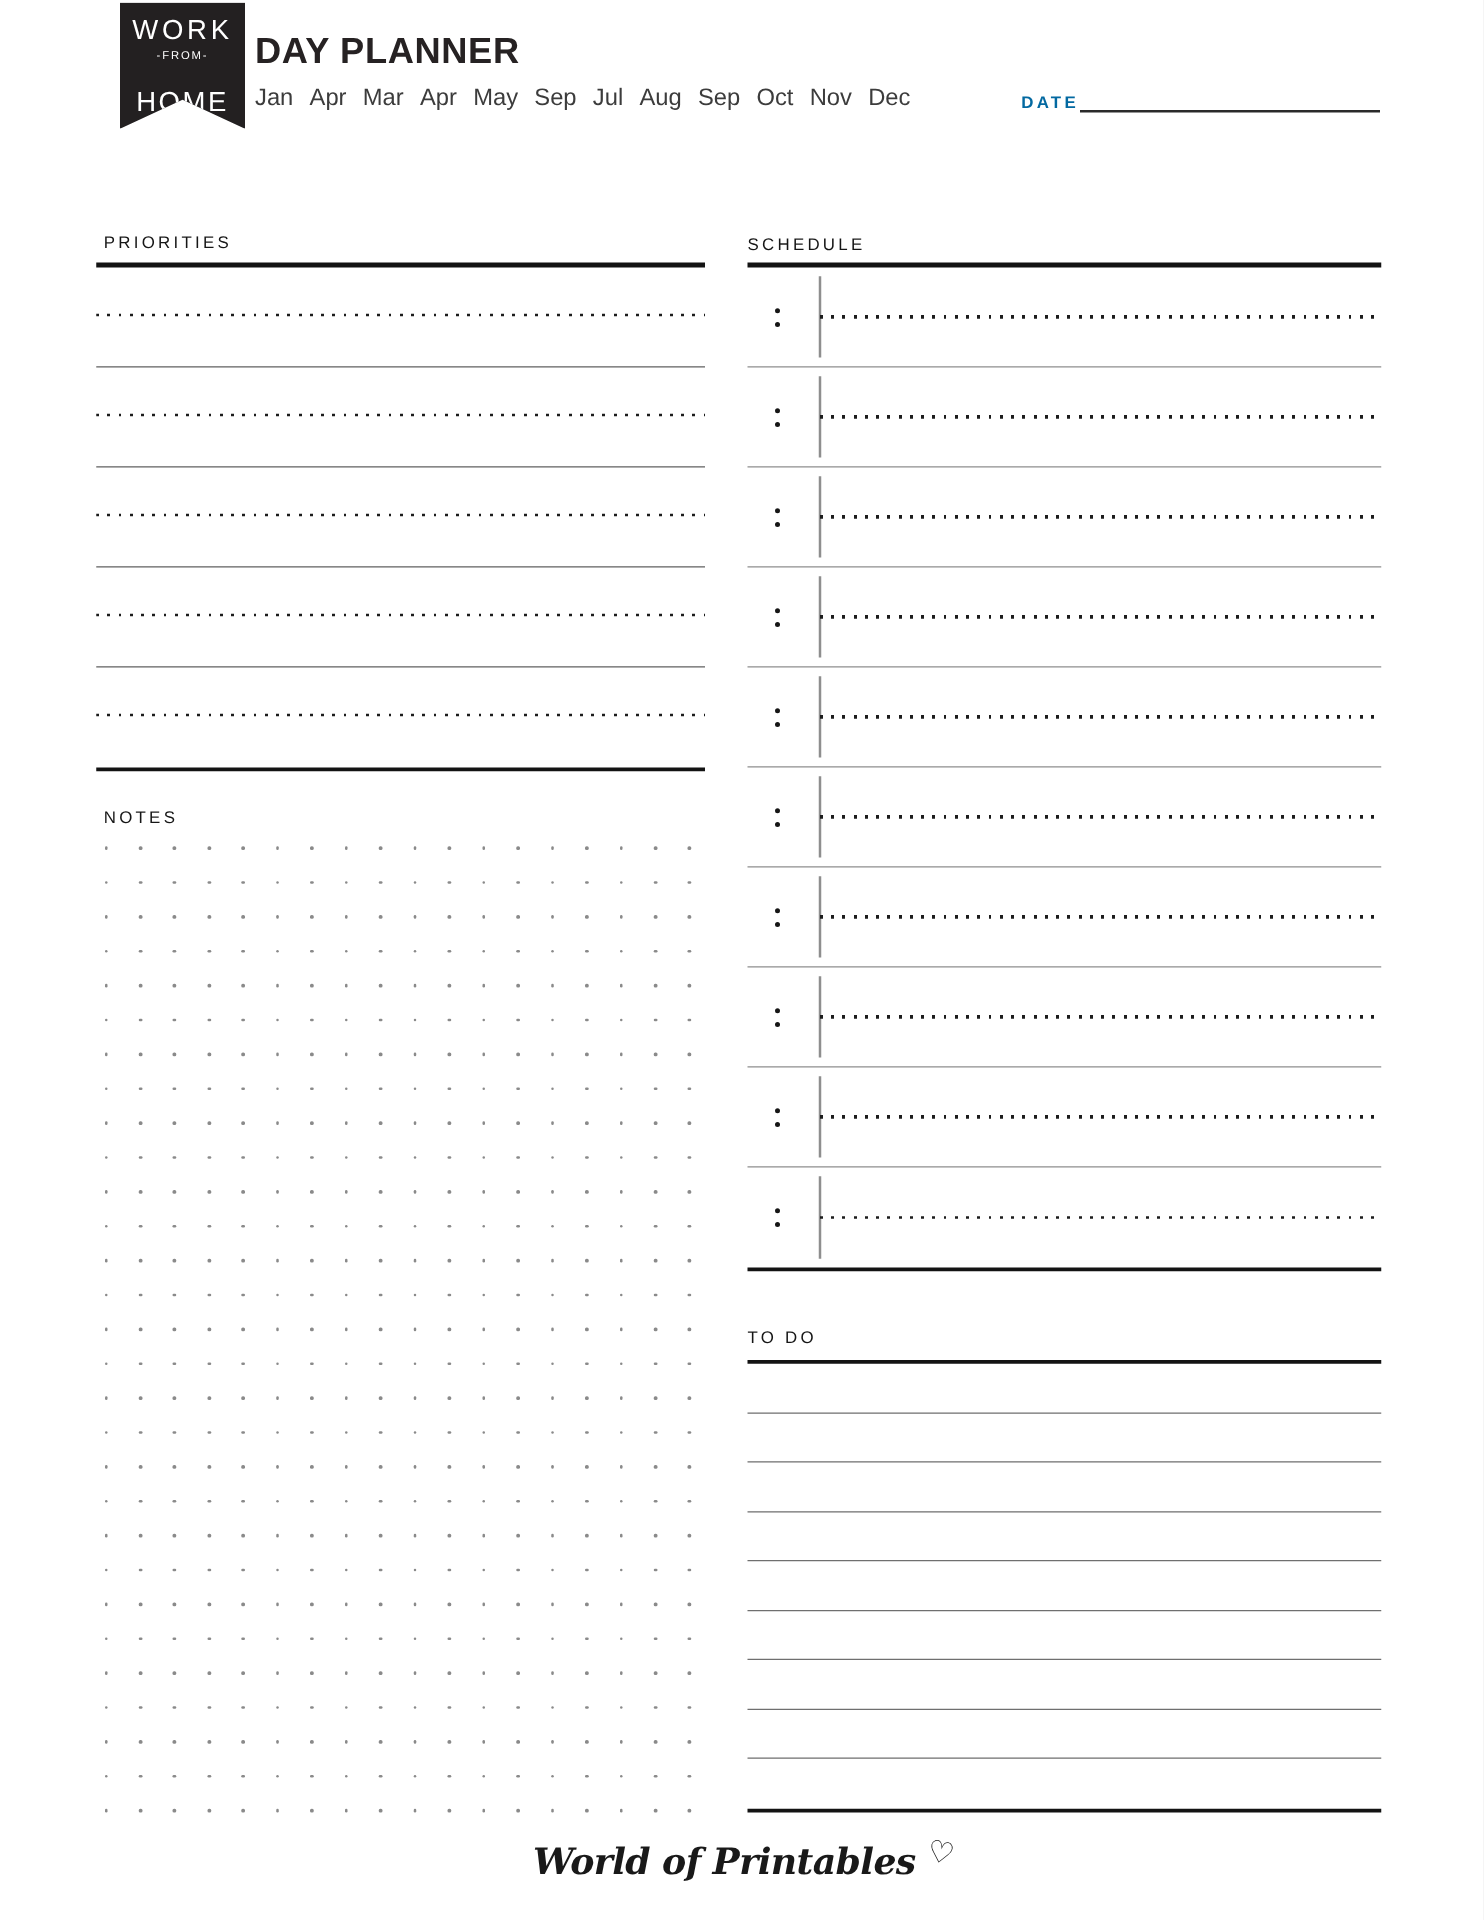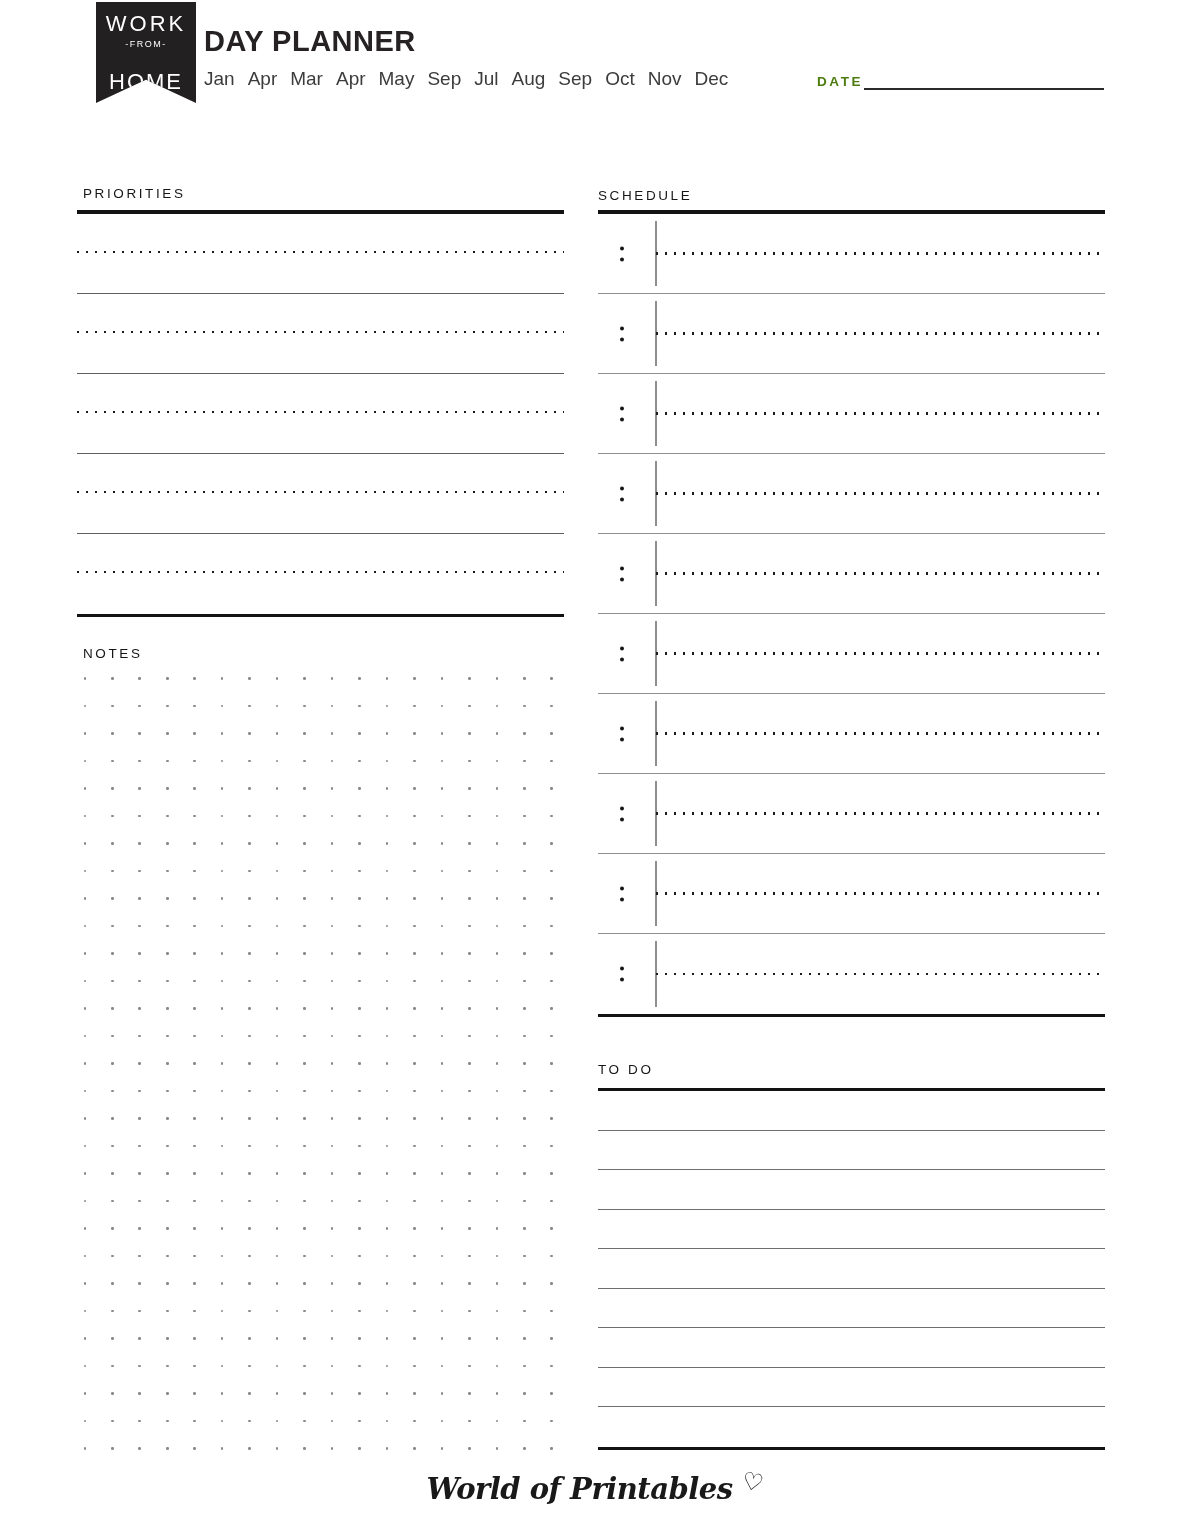--- a/index.html
+++ b/index.html
@@ -14,21 +14,21 @@
   .badge-work{margin-top:9px;font-size:22px;letter-spacing:3px}
   .badge-from{margin-top:2px;font-size:9px;letter-spacing:1.5px}
   .badge-home{margin-top:20px;font-size:22px;letter-spacing:2px}
 
   .title{position:absolute;left:204px;top:25px;font-size:29px;font-weight:700;
          letter-spacing:.5px;color:#262223}
   .months{position:absolute;left:204px;top:68px;display:flex;gap:13px;
           font-size:19px;color:#3c3c3c}
 
   .date-label{position:absolute;left:817px;top:74px;font-weight:700;font-size:13.5px;
-              letter-spacing:2.6px;color:#4d7c0f}
+              letter-spacing:2.6px;color:#0369a1}
   .date-line{position:absolute;left:864px;top:88px;width:240px;height:2.2px;background:#2a2a2a}
 
   
   .section-label{position:absolute;font-weight:400;font-size:13.5px;
                  letter-spacing:2.6px;color:#161616;white-space:nowrap}
   .lbl-priorities{left:83px;top:186px}
   .lbl-schedule{left:598px;top:188px}
   .lbl-notes{left:83px;top:646px}
   .lbl-todo{left:598px;top:1062px}
 

